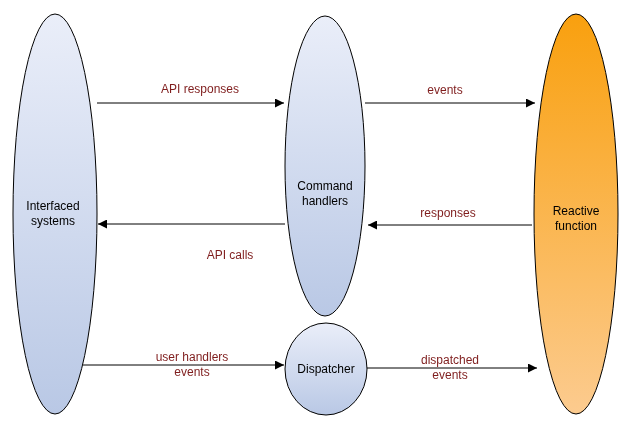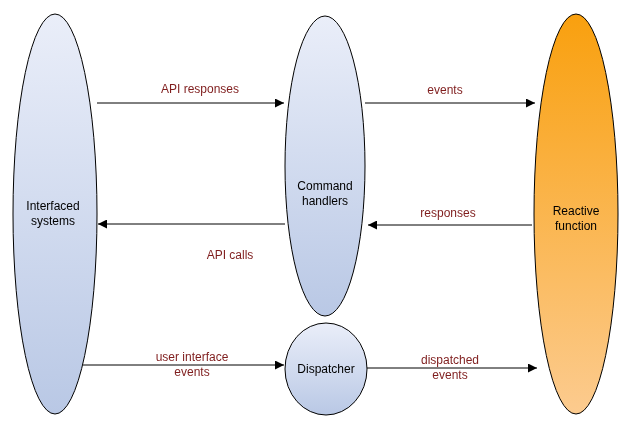--- a/index.html
+++ b/index.html
@@ -86,18 +86,18 @@
   <div class="node-lbl" style="left:325px; top:166px;margin-top:28px;">Command
 handlers</div>
   <div class="node-lbl" style="left:326px; top:369px;">Dispatcher</div>
   <div class="node-lbl" style="left:576px; top:219px;">Reactive
 function</div>
 
   <div class="lbl" style="left:200px; top:89px;">API responses</div>
   <div class="lbl" style="left:445px; top:90px;">events</div>
   <div class="lbl" style="left:230px; top:215px;margin-top:40px;">API calls</div>
   <div class="lbl" style="left:448px; top:213px;">responses</div>
-  <div class="lbl" style="left:192px; top:365px;">user interface
+  <div class="lbl" style="left:192px; top:365px;">user handlers
 events</div>
   <div class="lbl" style="left:450px; top:368px;">dispatched
 events</div>
 
 </div>
 
 </body></html>

